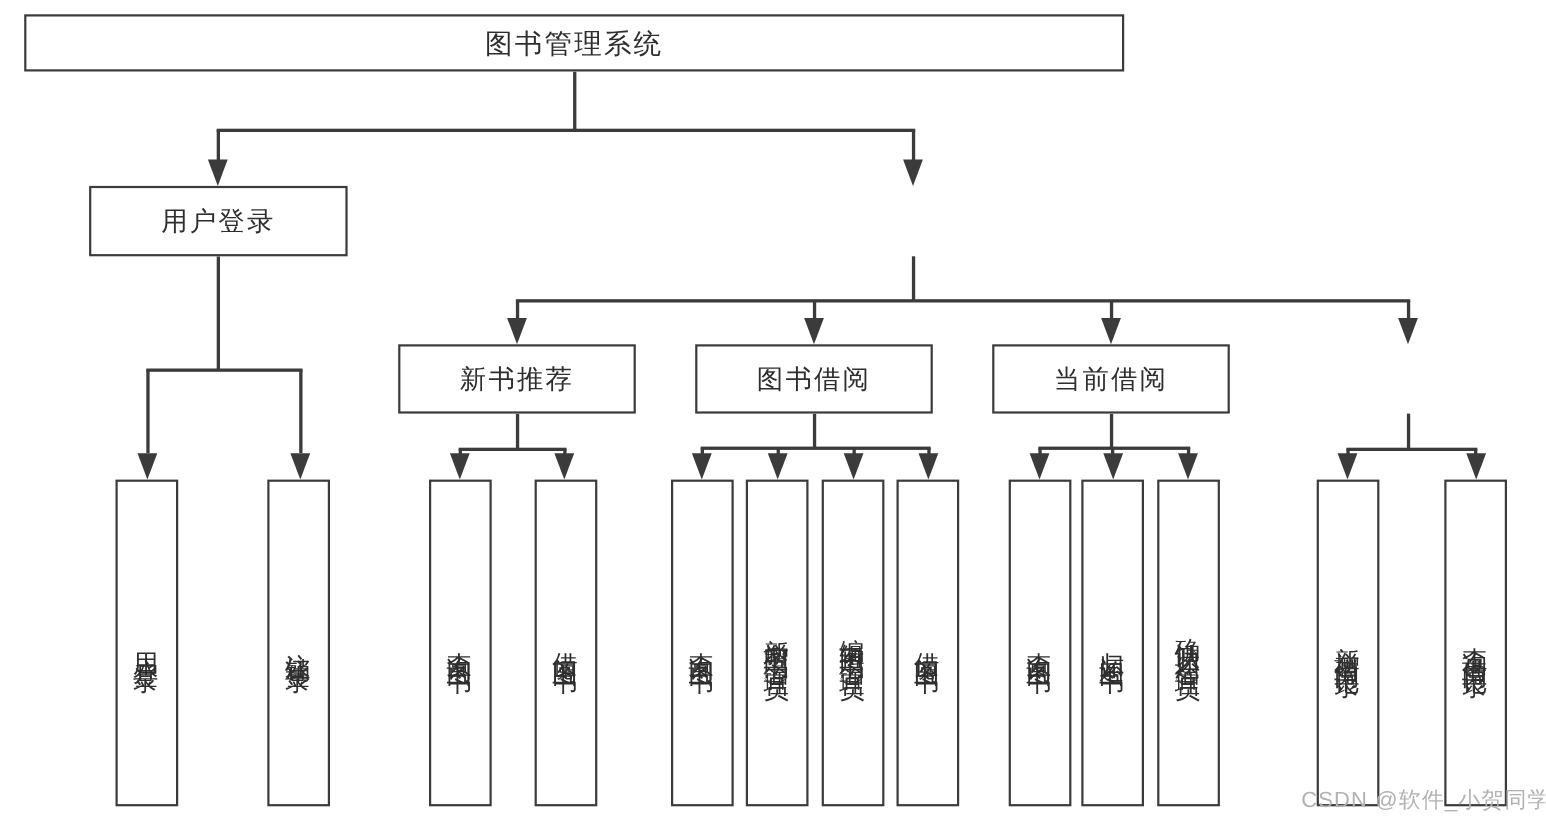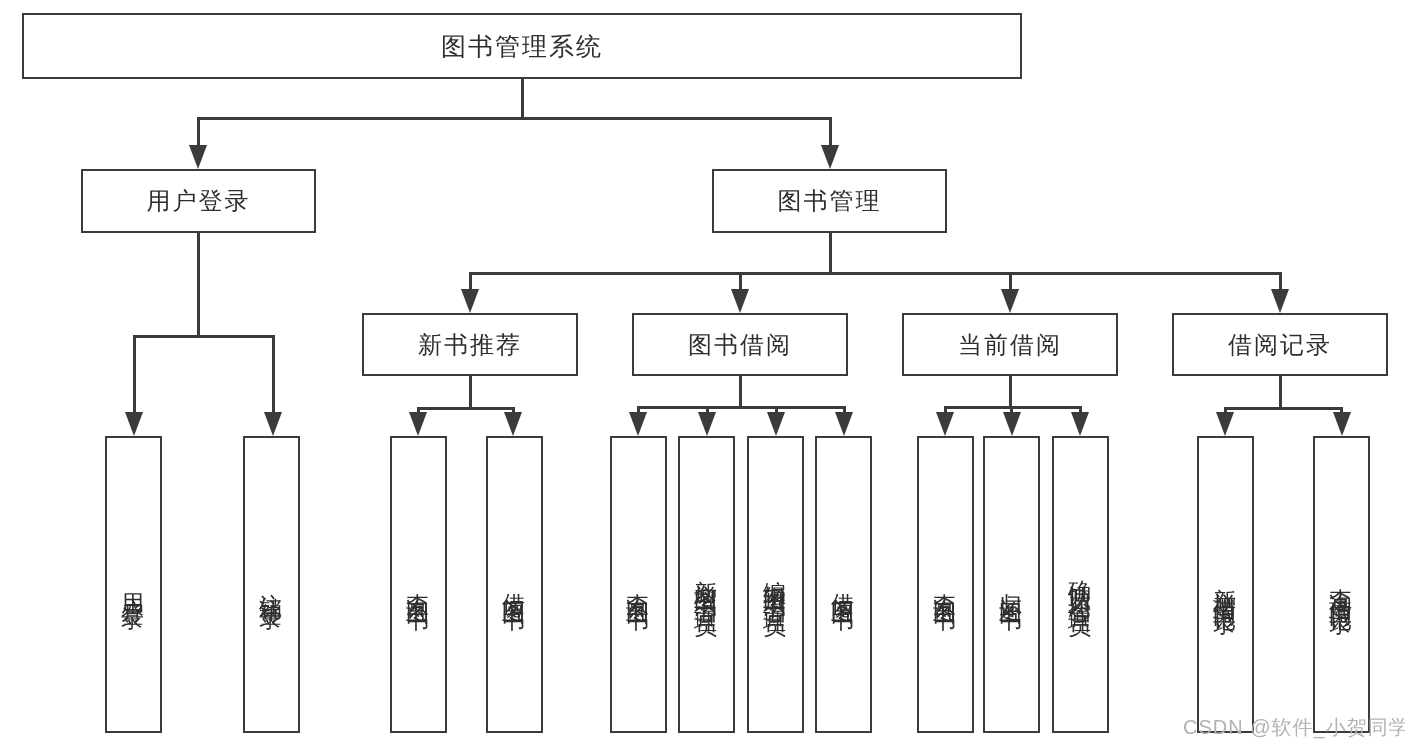--- a/index.html
+++ b/index.html
@@ -44,29 +44,27 @@
     position:absolute;top:714px;left:1183px;
     font-size:20px;color:#b2b2b2;letter-spacing:1px;
     z-index:3;white-space:nowrap;
   }
 </style>
 </head>
 <body>
 
 <div id="diagram">
 
-  <div class="box root" style="left:22px;top:13px;width:1000px;height:66px;">图书管理系统</div>
+  <div class="box root" style="left:22px;top:13px;width:1000px;height:52px;">图书管理系统</div>
 
   <div class="box" style="left:81px;top:169px;width:235px;height:64px;">用户登录</div>
-  <div class="box" style="left:712px;top:169px;width:235px;height:64px;">图书管理</div>
 
   <div class="box" style="left:632px;top:313px;width:216px;height:63px;">图书借阅</div>
   <div class="box" style="left:362px;top:313px;width:216px;height:63px;">新书推荐</div>
   <div class="box" style="left:902px;top:313px;width:216px;height:63px;text-align:center;">当前借阅</div>
-  <div class="box" style="left:1172px;top:313px;width:216px;height:63px;">借阅记录</div>
 
   <div class="leaf" style="left:105px;">用户登录</div>
   <div class="leaf" style="left:243px;">注销登录</div>
   <div class="leaf" style="left:390px;">查询图书</div>
   <div class="leaf" style="left:486px;">借阅图书</div>
   <div class="leaf" style="left:610px;">查询图书</div>
   <div class="leaf" style="left:678px;">新增图书（管理员）</div>
   <div class="leaf" style="left:747px;">编辑图书（管理员）</div>
   <div class="leaf" style="left:815px;">借阅图书</div>
   <div class="leaf" style="left:917px;">查询图书</div>

